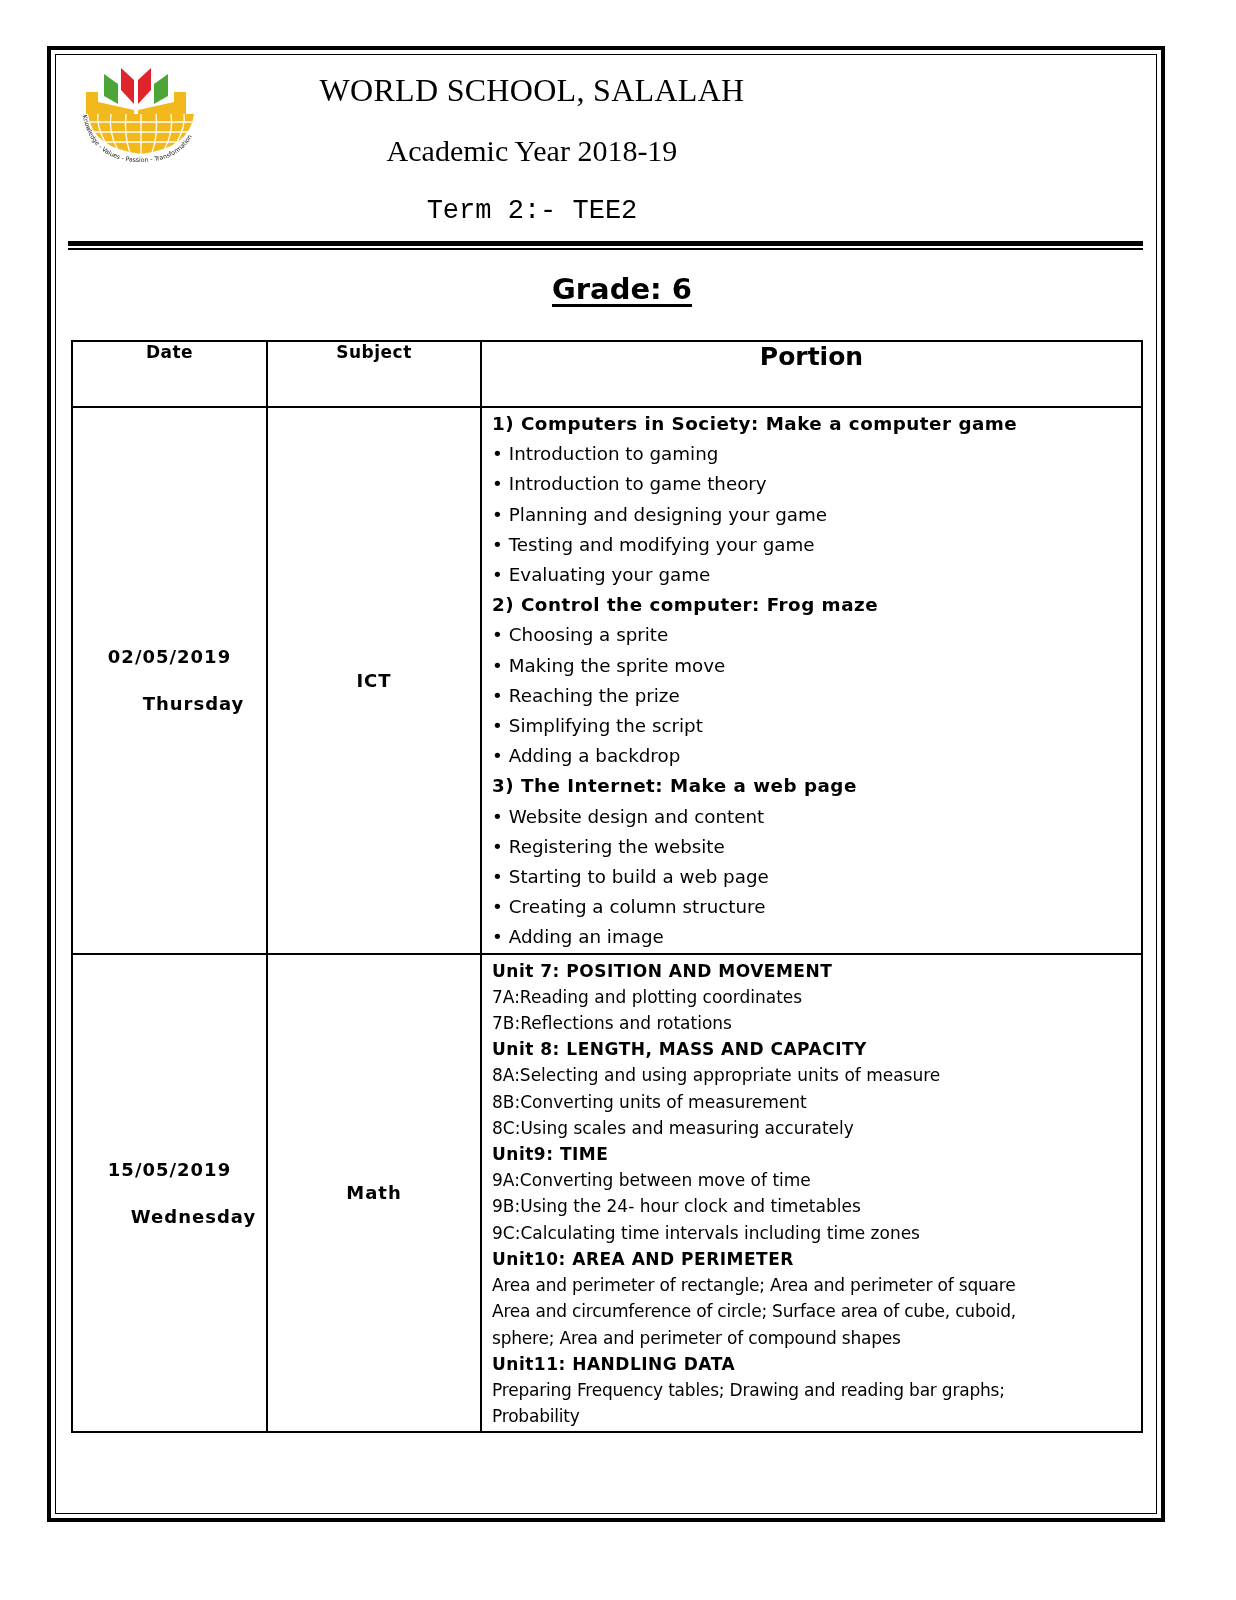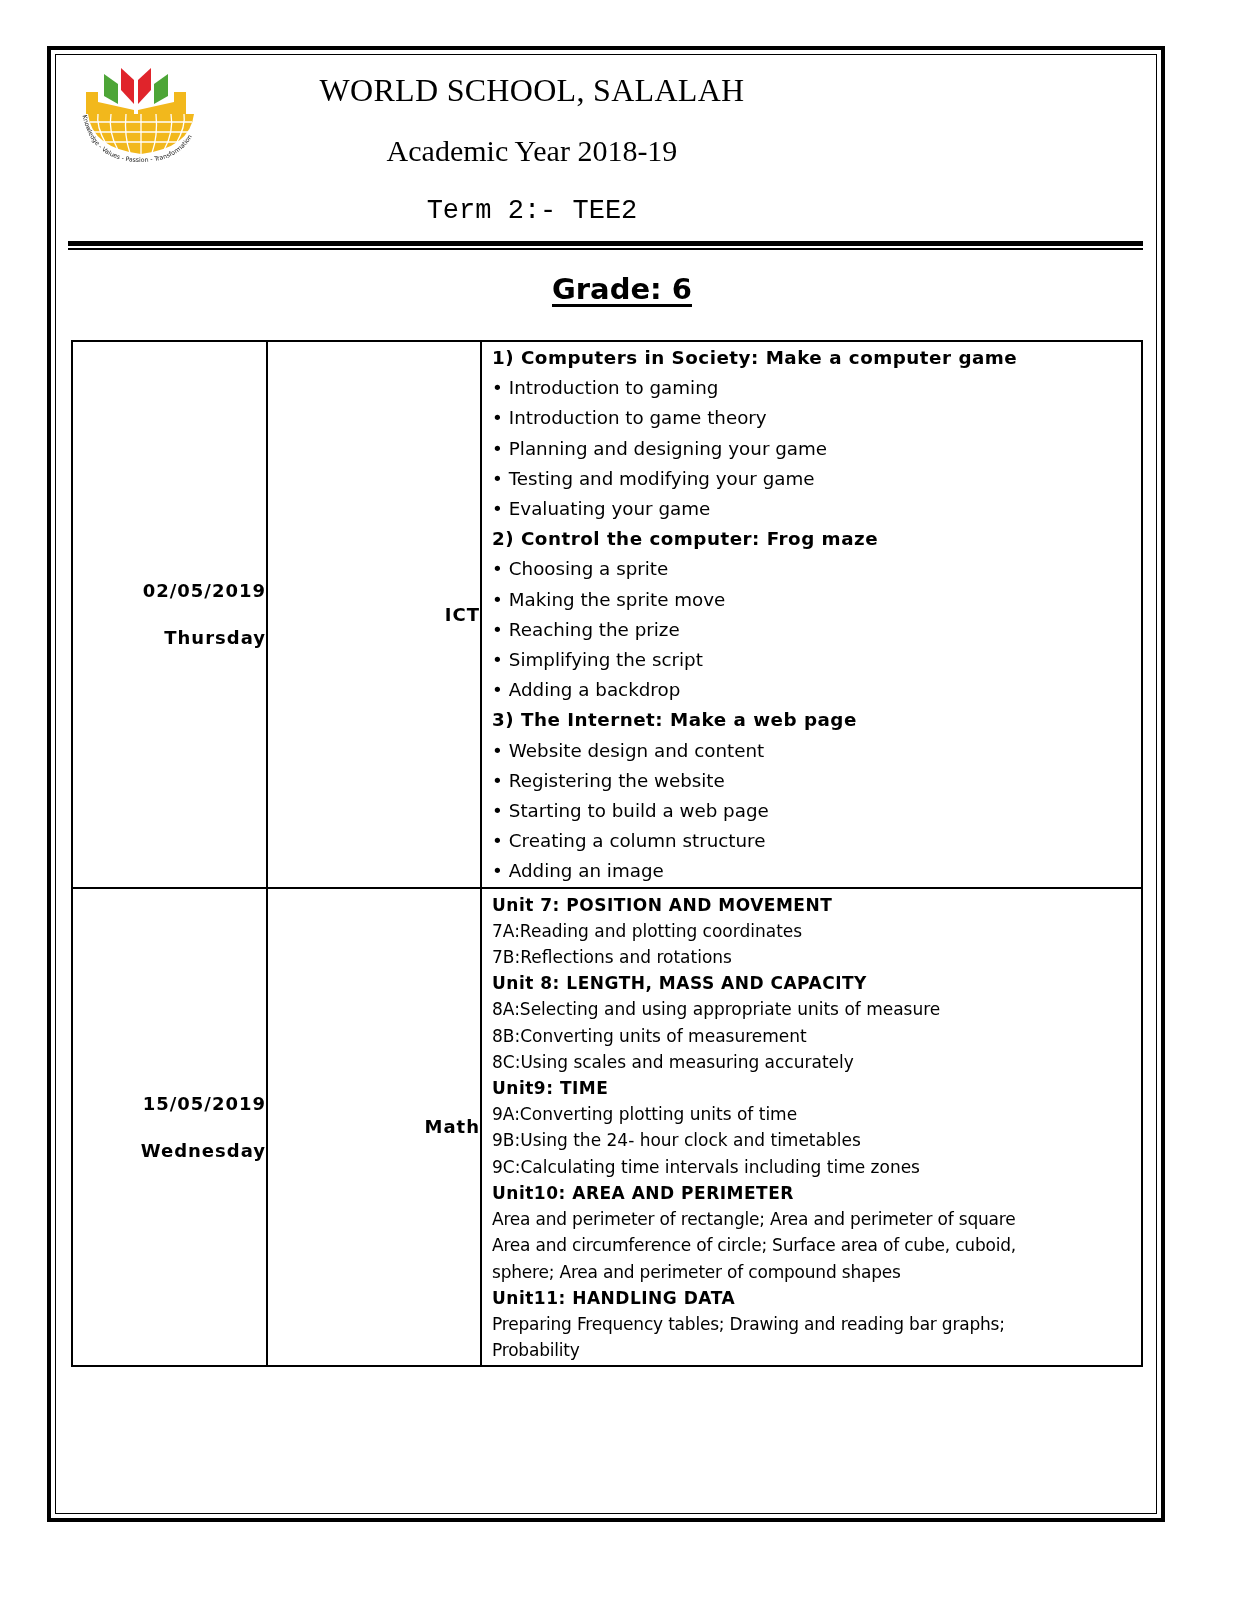--- a/index.html
+++ b/index.html
@@ -38,21 +38,21 @@
       font-family: "DejaVu Sans", sans-serif;
     }
     table.exam td, table.exam th { border: 2px solid #000; padding: 0; }
     col.c-date { width: 195px; }
     col.c-subj { width: 214px; }
     col.c-port { width: 661px; }
 
     th.h-small { height: 64px; vertical-align: top; font-size: 17px; font-weight: bold; padding-top: 4px; letter-spacing: 0.5px; }
     th.h-big { vertical-align: top; font-size: 25px; font-weight: bold; padding-top: 3px; }
 
-    td.date-cell, td.subj-cell { text-align: right; vertical-align: middle; font-weight: bold; font-size: 18px; letter-spacing: 1px; }
+    td.date-cell, td.subj-cell { text-align: center; vertical-align: middle; font-weight: bold; font-size: 18px; letter-spacing: 1px; }
     .date-line { display: block; }
     .day-line  { display: block; margin-top: 26px; padding-left: 48px; }
 
     td.portion { vertical-align: top; padding: 1px 0 0 10px !important; border-radius: 13px; }
     .ict-list { font-size: 18.3px; line-height: 30.2px; }
     .ict-list .sec { font-weight: bold; letter-spacing: 0.5px; }
     .ict-list .bul::before { content: "\2022"; margin-right: 6px; }
 
     .math-list { font-size: 17px; line-height: 26.2px; padding-top: 2px; padding-bottom: 2px; }
     .math-list .sec { font-weight: bold; letter-spacing: 0.5px; }
@@ -109,20 +109,25 @@
 
 <div class="grade">Grade: 6</div>
 
 <table class="exam">
   <colgroup>
     <col class="c-date">
       <col class="c-subj">
       <col class="c-port">
   </colgroup>
   <tbody>
+      <tr>
+    <th class="h-small">Date</th>
+    <th class="h-small">Subject</th>
+    <th class="h-big">Portion</th>
+  </tr>
 
   <tr class="row-ict">
     <td class="date-cell">
       <span class="date-line">02/05/2019</span>
       <span class="day-line">Thursday</span>
     </td>
     <td class="subj-cell">ICT</td>
     <td class="portion">
       <div class="ict-list">
         <div class="sec">1) Computers in Society: Make a computer game</div>
@@ -156,21 +161,21 @@
     <td class="portion">
       <div class="math-list">
         <div class="sec">Unit 7: POSITION AND MOVEMENT</div>
         <div>7A:Reading and plotting coordinates</div>
         <div>7B:Reflections and rotations</div>
         <div class="sec">Unit 8: LENGTH, MASS AND CAPACITY</div>
         <div>8A:Selecting and using appropriate units of measure</div>
         <div>8B:Converting units of measurement</div>
         <div>8C:Using scales and measuring accurately</div>
         <div class="sec">Unit9: TIME</div>
-        <div>9A:Converting plotting units of time</div>
+        <div>9A:Converting between move of time</div>
         <div>9B:Using the 24- hour clock and timetables</div>
         <div>9C:Calculating time intervals including time zones</div>
         <div class="sec">Unit10: AREA AND PERIMETER</div>
         <div class="cond">Area and perimeter of rectangle; Area and perimeter of square</div>
         <div class="cond">Area and circumference of circle; Surface area of cube, cuboid,</div>
         <div class="cond">sphere; Area and perimeter of compound shapes</div>
         <div class="sec">Unit11: HANDLING DATA</div>
         <div class="cond">Preparing Frequency tables; Drawing and reading bar graphs;</div>
         <div class="cond">Probability</div>
       </div>

